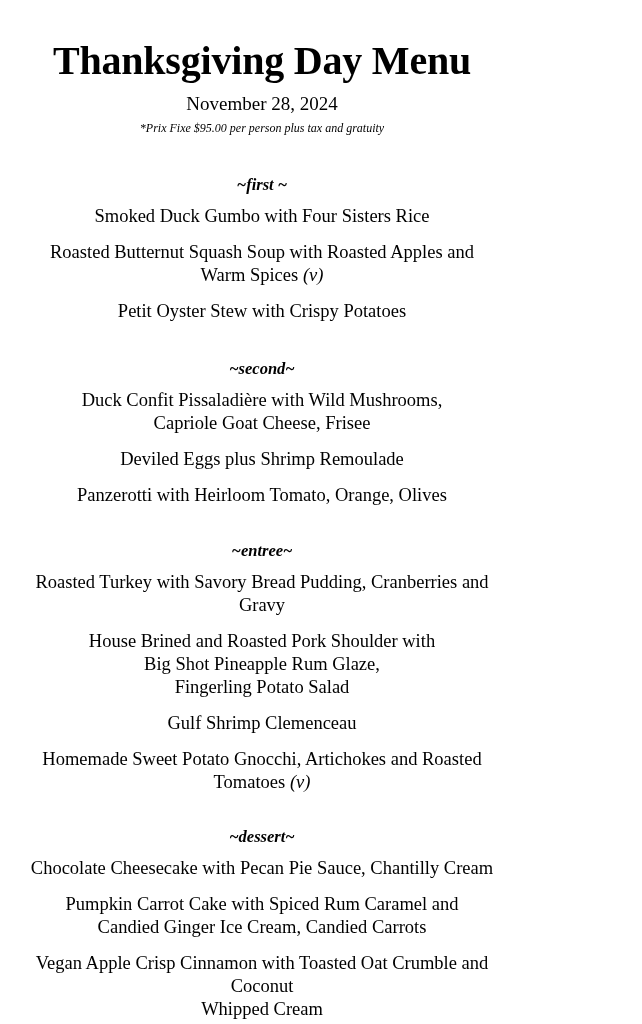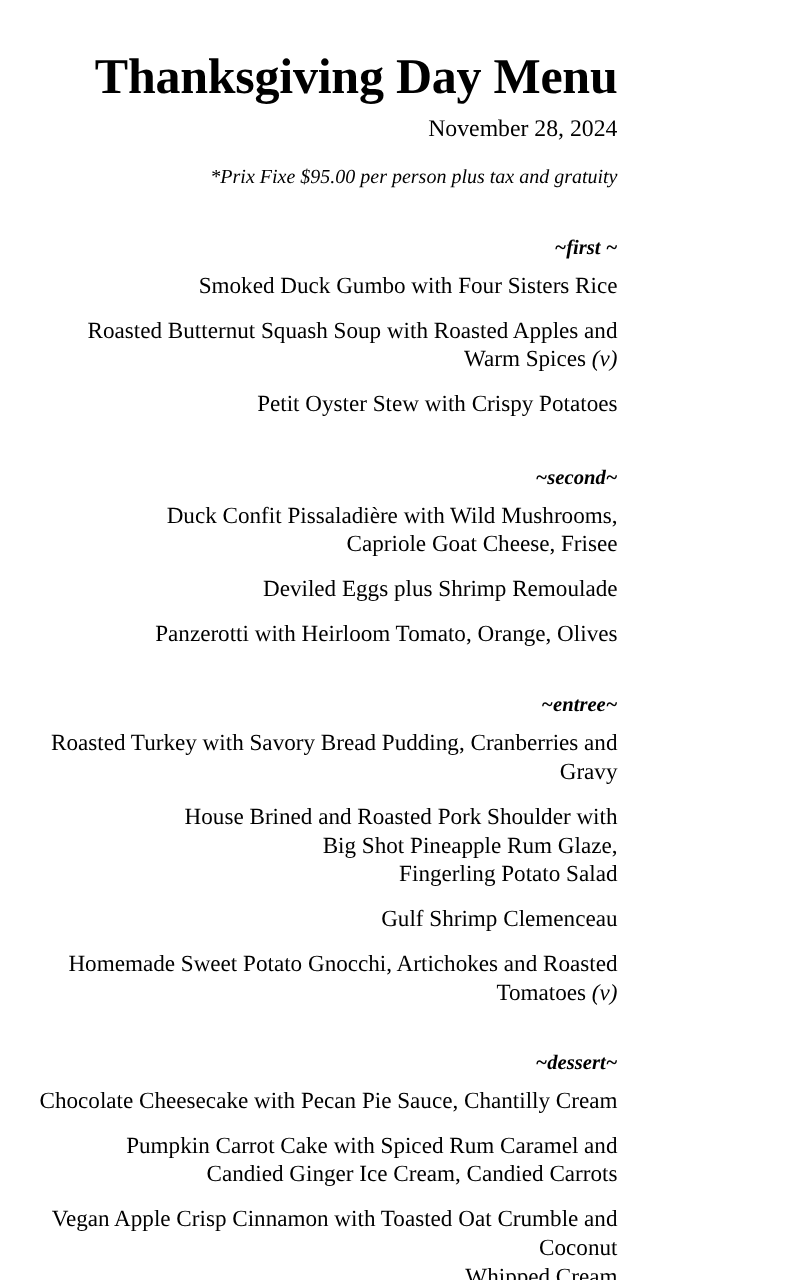--- a/index.html
+++ b/index.html
@@ -14,21 +14,21 @@
     font-family: "Liberation Serif", "DejaVu Serif", serif;
     color: #000000;
     -webkit-font-smoothing: antialiased;
   }
 
   .menu-page {
     width: 524px;
     height: 1024px;
     box-sizing: border-box;
     padding: 0 30px;
-    text-align: right;
+    text-align: center;
     background: #ffffff;
   }
 
   
   .menu-header {
     padding-top: 38px;
   }
 
   .menu-title {
     font-family: "Liberation Serif", "DejaVu Serif", serif;
@@ -41,23 +41,23 @@
   }
 
   .menu-date {
     font-size: 19px;
     line-height: 24px;
     margin-top: 8px;
   }
 
   .menu-pricenote {
     font-style: italic;
-    font-size: 16px;
+    font-size: 12px;
     line-height: 19px;
-    margin-top: 16px;
+    margin-top: 3px;
   }
 
   
   .menu-sections {
     margin-top: 36px;
   }
 
   .menu-section {
     margin-bottom: 10px;
   }

